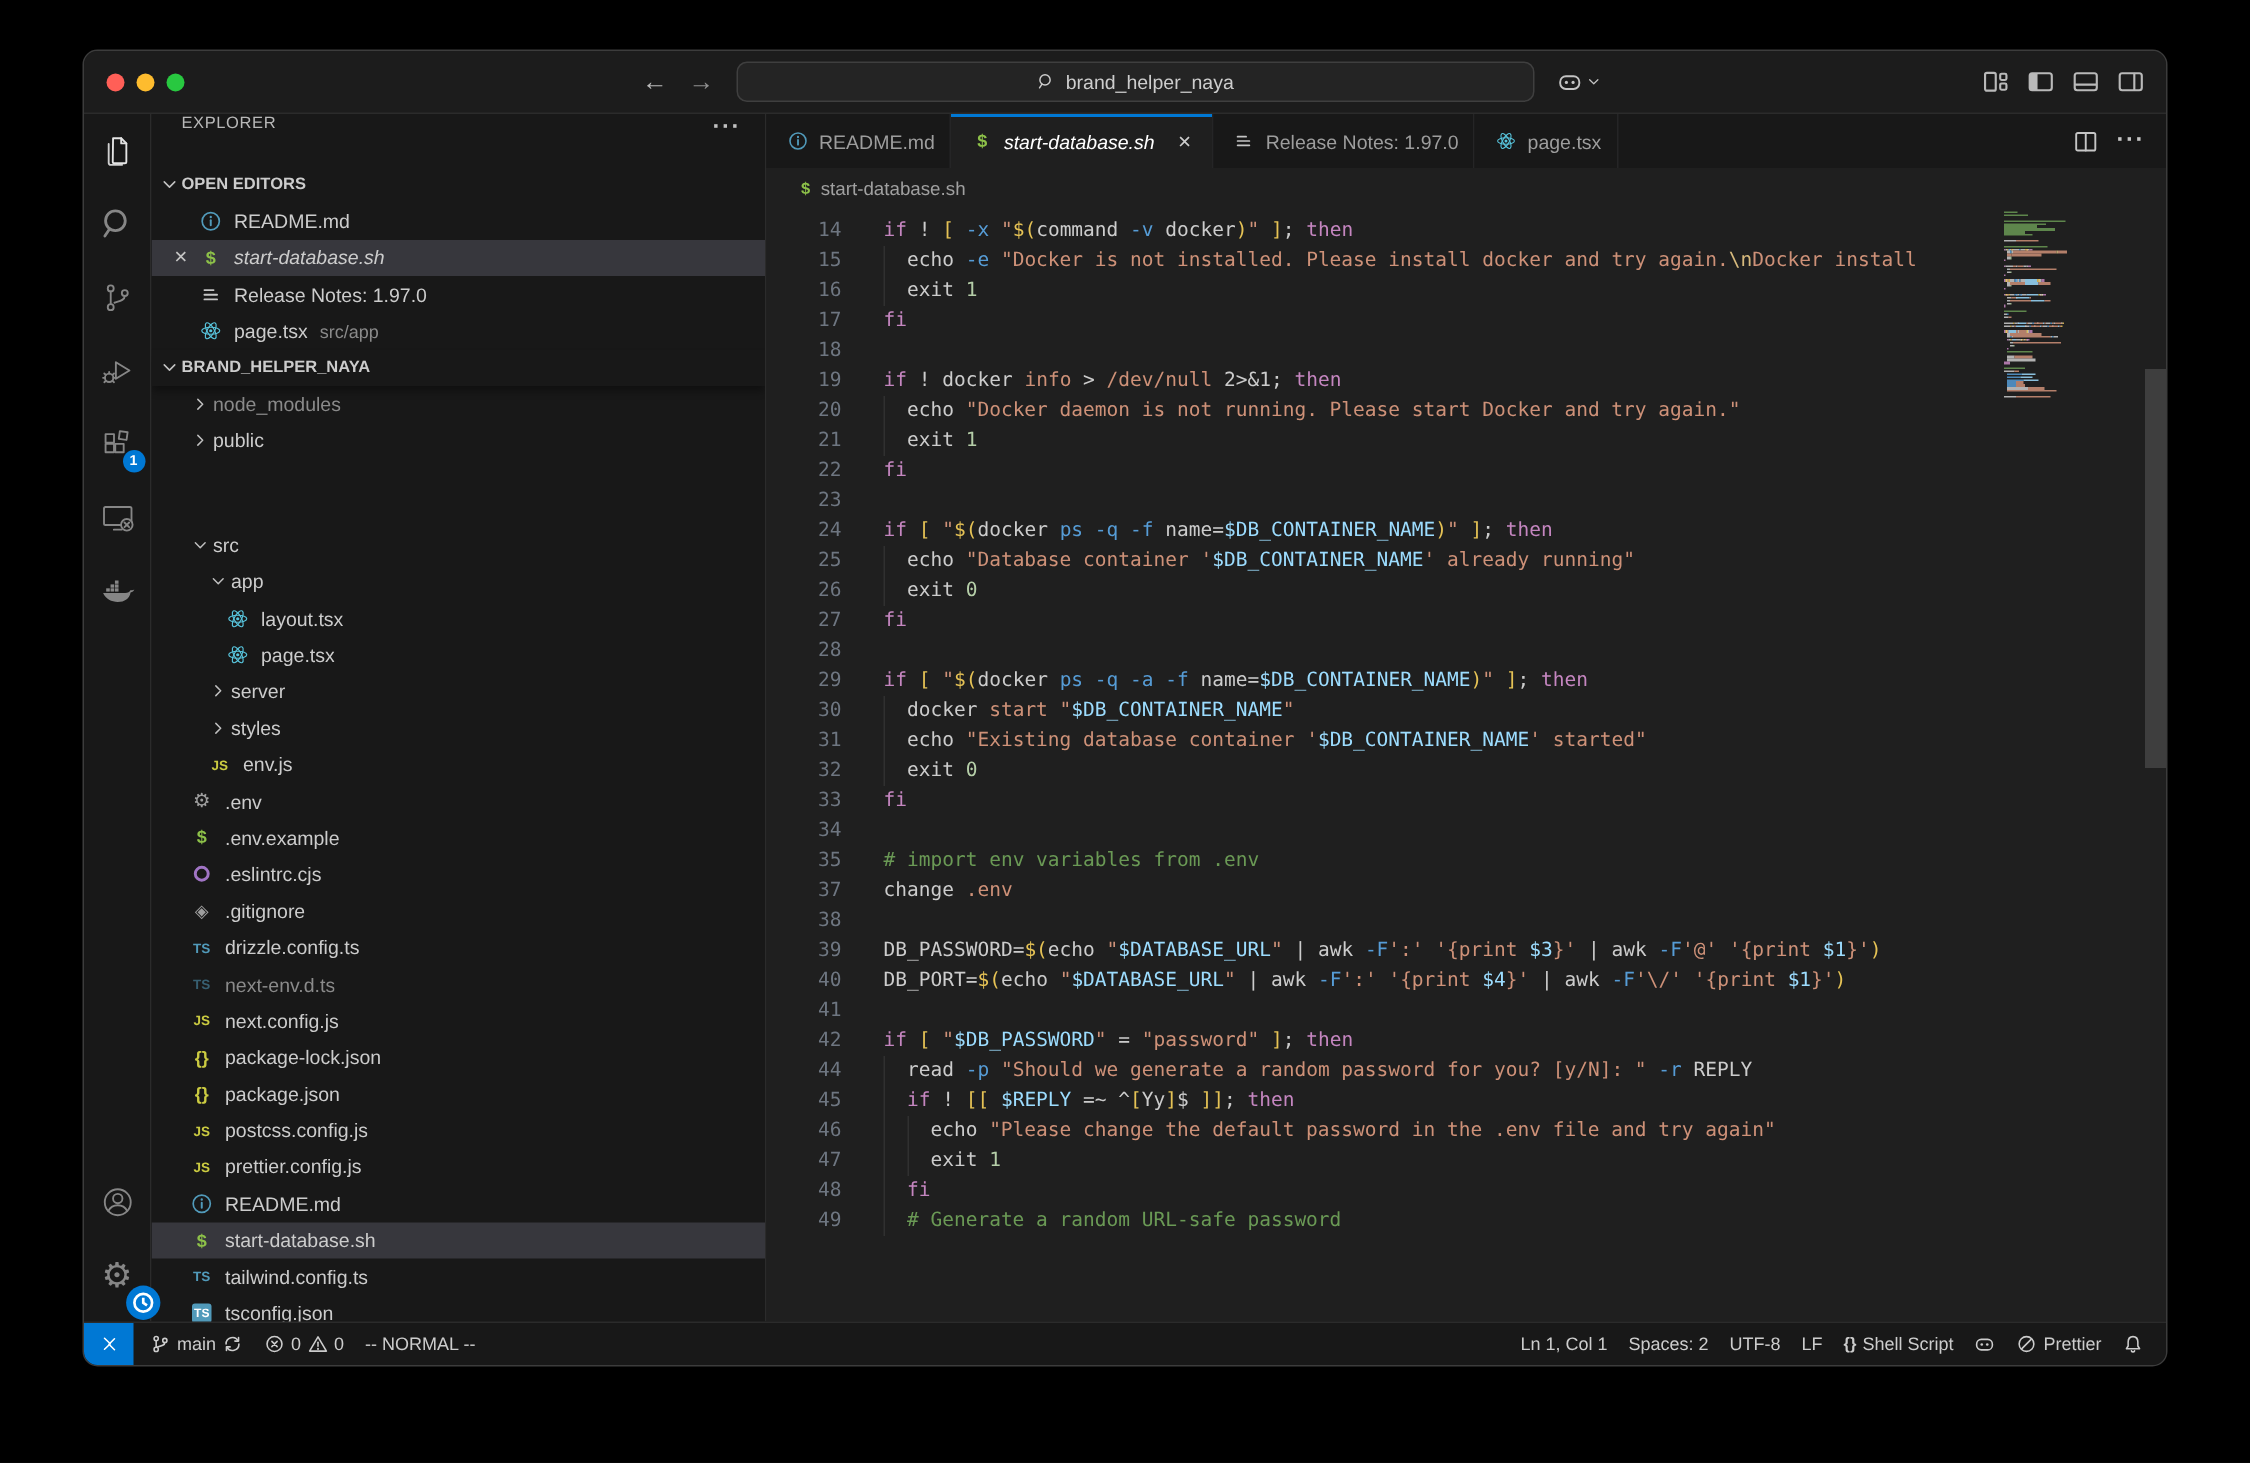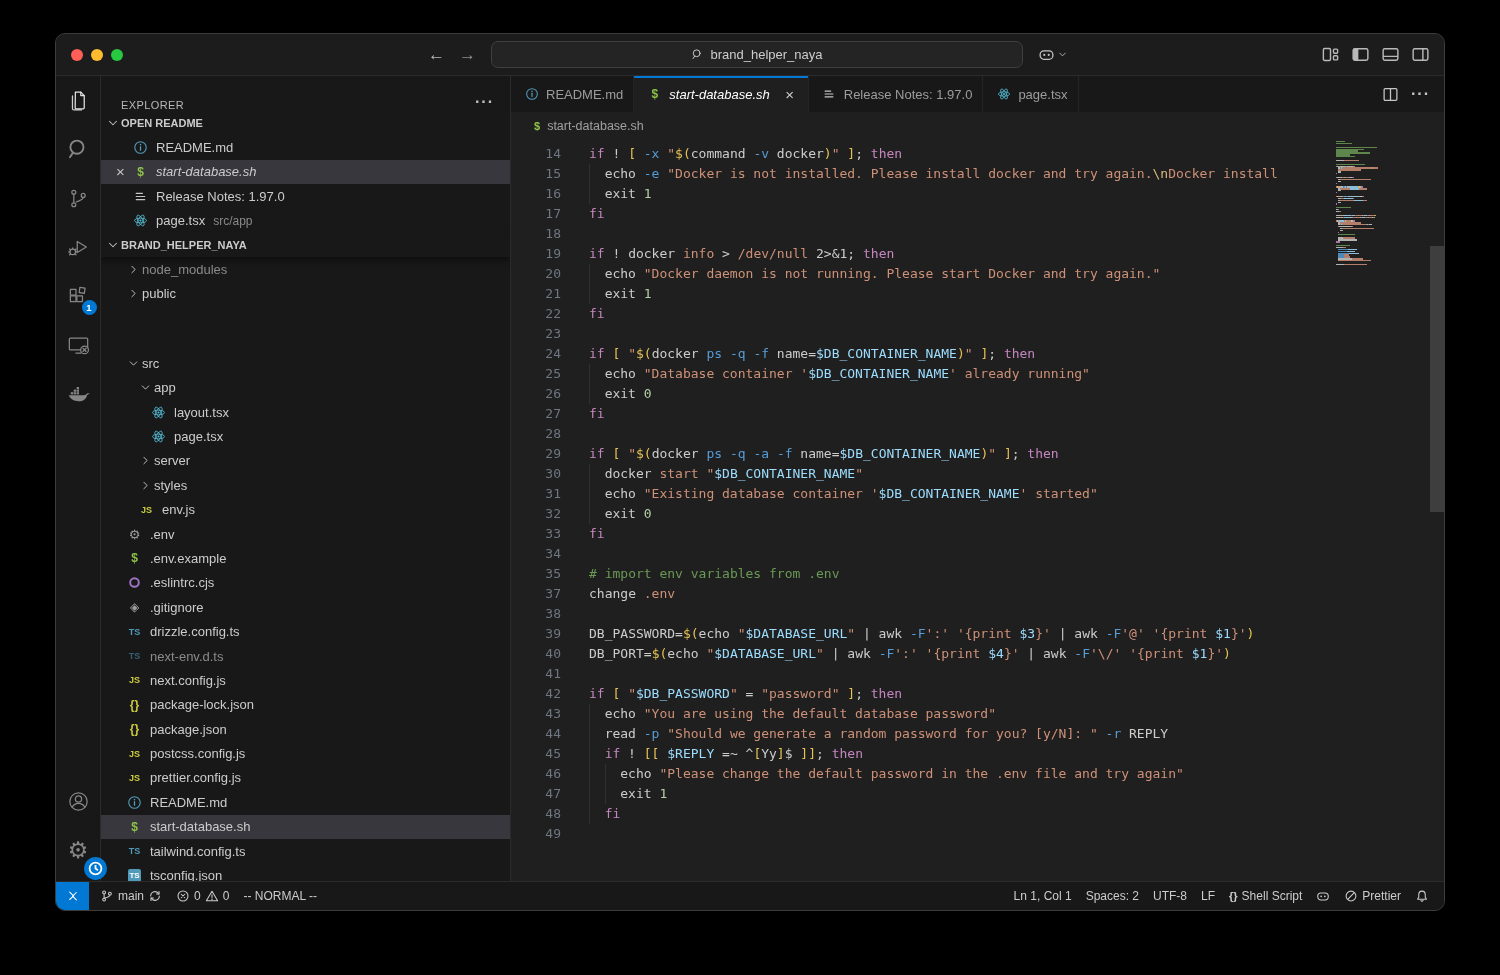--- a/index.html
+++ b/index.html
@@ -27,21 +27,21 @@
   .act-item{width:45px;height:49px;display:flex;align-items:center;justify-content:center;color:#868686;position:relative;cursor:pointer;}
   .act-item.active{color:#e4e4e4;}
   .act-item svg{width:25px;height:25px;}
   .act-badge{position:absolute;right:4px;bottom:6px;min-width:15px;height:15px;border-radius:8px;background:#0078d4;
     color:#fff;font-size:9.5px;font-weight:bold;display:flex;align-items:center;justify-content:center;padding:0 2px;}
   .act-clock{position:absolute;right:3px;bottom:4px;width:15px;height:15px;}
   #activity-spacer{flex:1;}
   .gear-char{font-size:23px;line-height:1;}
   
   #sidebar{width:410px;background:#181818;border-right:1px solid #2b2b2b;flex:none;display:flex;flex-direction:column;overflow:hidden;color:#cccccc;}
-  #sidebar-title{height:35px;display:flex;align-items:flex-end;padding:0 16px 0 20px;flex:none;}
+  #sidebar-title{height:35px;display:flex;align-items:flex-start;padding:0 16px 0 20px;flex:none;}
   #sidebar-title .lbl{font-size:11px;color:#b8b8b8;letter-spacing:.4px;flex:1;}
   .sec-head{height:24.4px;display:flex;align-items:center;font-size:11px;font-weight:bold;color:#cccccc;padding-left:4px;flex:none;cursor:pointer;}
   .sec-head .chev{width:16px;height:16px;display:flex;align-items:center;justify-content:center;color:#c0c0c0;}
   .chev svg{width:14px;height:14px;}
   .sec-head.bordered{border-top:1px solid #242424;}
   #project-head{box-shadow:0 4px 5px rgba(0,0,0,.35);position:relative;z-index:2;}
   .row{height:24.4px;display:flex;align-items:center;font-size:13px;cursor:pointer;position:relative;}
   .row.selected{background:#37373d;}
   .row .close-slot{width:21px;margin-left:9px;text-align:center;color:#c5c5c5;font-size:15px;flex:none;}
   .row .fic{width:19px;margin-right:6px;flex:none;display:flex;align-items:center;justify-content:center;}
@@ -281,21 +281,21 @@
         <span class="ic" id="sidebar-more" style="color:#c0c0c0;">
             <span class="dots">···</span>
           </span>
       </div>
       <div class="sec-head">
         <span class="chev">
             <svg viewBox="0 0 16 16" fill="none" stroke="currentColor" stroke-width="1.2" stroke-linecap="round" stroke-linejoin="round">
               <path d="M4 6l4 4 4-4"></path>
             </svg>
           </span>
-        <span>OPEN README</span>
+        <span>OPEN EDITORS</span>
       </div>
       <div id="open-editors-list">
           <div class="row">
             <span class="close-slot"></span>
             <span class="fic">
               <span class="ic" style="color: rgb(81, 154, 186);">
                 <svg viewBox="0 0 16 16" fill="none" stroke="currentColor" stroke-width="1.2" stroke-linecap="round" stroke-linejoin="round">
                   <circle cx="8" cy="8" r="6.1"></circle>
                   <path d="M8 7.2v3.6" stroke-width="1.4"></path>
                   <path d="M8 4.8v.3" stroke-width="1.6"></path>
@@ -663,27 +663,26 @@
             <div class="code-line"><span class="gut">32</span><span class="lc"><span class="ig"></span><span class="tk-d">exit </span><span class="tk-n">0</span></span></div>
             <div class="code-line"><span class="gut">33</span><span class="lc"><span class="tk-k">fi</span></span></div>
             <div class="code-line"><span class="gut">34</span><span class="lc"></span></div>
             <div class="code-line"><span class="gut">35</span><span class="lc"><span class="tk-c"># import env variables from .env</span></span></div>
             <div class="code-line"><span class="gut">37</span><span class="lc"><span class="tk-d">change </span><span class="tk-s">.env</span></span></div>
             <div class="code-line"><span class="gut">38</span><span class="lc"></span></div>
             <div class="code-line"><span class="gut">39</span><span class="lc"><span class="tk-d">DB_PASSWORD=</span><span class="tk-y">$(</span><span class="tk-d">echo </span><span class="tk-s">"</span><span class="tk-v">$DATABASE_URL</span><span class="tk-s">"</span><span class="tk-d"> | awk </span><span class="tk-f">-F</span><span class="tk-s">':'</span><span class="tk-d"> </span><span class="tk-s">'{print </span><span class="tk-v">$3</span><span class="tk-s">}'</span><span class="tk-d"> | awk </span><span class="tk-f">-F</span><span class="tk-s">'@'</span><span class="tk-d"> </span><span class="tk-s">'{print </span><span class="tk-v">$1</span><span class="tk-s">}'</span><span class="tk-y">)</span></span></div>
             <div class="code-line"><span class="gut">40</span><span class="lc"><span class="tk-d">DB_PORT=</span><span class="tk-y">$(</span><span class="tk-d">echo </span><span class="tk-s">"</span><span class="tk-v">$DATABASE_URL</span><span class="tk-s">"</span><span class="tk-d"> | awk </span><span class="tk-f">-F</span><span class="tk-s">':'</span><span class="tk-d"> </span><span class="tk-s">'{print </span><span class="tk-v">$4</span><span class="tk-s">}'</span><span class="tk-d"> | awk </span><span class="tk-f">-F</span><span class="tk-s">'\/'</span><span class="tk-d"> </span><span class="tk-s">'{print </span><span class="tk-v">$1</span><span class="tk-s">}'</span><span class="tk-y">)</span></span></div>
             <div class="code-line"><span class="gut">41</span><span class="lc"></span></div>
             <div class="code-line"><span class="gut">42</span><span class="lc"><span class="tk-k">if</span><span class="tk-d"> </span><span class="tk-y">[</span><span class="tk-d"> </span><span class="tk-s">"</span><span class="tk-v">$DB_PASSWORD</span><span class="tk-s">"</span><span class="tk-d"> = </span><span class="tk-s">"password"</span><span class="tk-d"> </span><span class="tk-y">]</span><span class="tk-d">; </span><span class="tk-k">then</span></span></div>
-            <div class="code-line"><span class="gut">43</span><span class="lc"><span class="ig"></span><span class="tk-d">echo </span><span class="tk-s">"You are using the default database password"</span></span></div>
             <div class="code-line"><span class="gut">44</span><span class="lc"><span class="ig"></span><span class="tk-d">read </span><span class="tk-f">-p</span><span class="tk-d"> </span><span class="tk-s">"Should we generate a random password for you? [y/N]: "</span><span class="tk-d"> </span><span class="tk-f">-r</span><span class="tk-d"> REPLY</span></span></div>
             <div class="code-line"><span class="gut">45</span><span class="lc"><span class="ig"></span><span class="tk-k">if</span><span class="tk-d"> ! </span><span class="tk-y">[[</span><span class="tk-d"> </span><span class="tk-v">$REPLY</span><span class="tk-d"> =~ ^</span><span class="tk-y">[</span><span class="tk-d">Yy</span><span class="tk-y">]</span><span class="tk-d">$ </span><span class="tk-y">]]</span><span class="tk-d">; </span><span class="tk-k">then</span></span></div>
             <div class="code-line"><span class="gut">46</span><span class="lc"><span class="ig"></span><span class="ig"></span><span class="tk-d">echo </span><span class="tk-s">"Please change the default password in the .env file and try again"</span></span></div>
             <div class="code-line"><span class="gut">47</span><span class="lc"><span class="ig"></span><span class="ig"></span><span class="tk-d">exit </span><span class="tk-n">1</span></span></div>
             <div class="code-line"><span class="gut">48</span><span class="lc"><span class="ig"></span><span class="tk-k">fi</span></span></div>
-            <div class="code-line"><span class="gut">49</span></div>
+            <div class="code-line"><span class="gut">49</span><span class="lc"><span class="ig"></span><span class="tk-c"># Generate a random URL-safe password</span></span></div>
           </div>
         <div id="minimap">
             <div class="mm-row" style="padding-left: 0px;"><span style="width: 9.4px; background: rgb(106, 153, 85);"></span></div>
             <div class="mm-row" style="padding-left: 0px;"><span style="width: 15.98px; background: rgb(106, 153, 85);"></span></div>
             <div class="mm-row" style="padding-left: 0px;"></div>
             <div class="mm-row" style="padding-left: 0px;"><span style="width: 41.36px; background: rgb(106, 153, 85);"></span></div>
             <div class="mm-row" style="padding-left: 0px;"><span style="width: 28.2px; background: rgb(106, 153, 85);"></span></div>
             <div class="mm-row" style="padding-left: 0px;"><span style="width: 21.62px; background: rgb(106, 153, 85);"></span></div>
             <div class="mm-row" style="padding-left: 0px;"><span style="width: 33.84px; background: rgb(106, 153, 85);"></span></div>
             <div class="mm-row" style="padding-left: 0px;"><span style="width: 14.1px; background: rgb(106, 153, 85);"></span></div>

